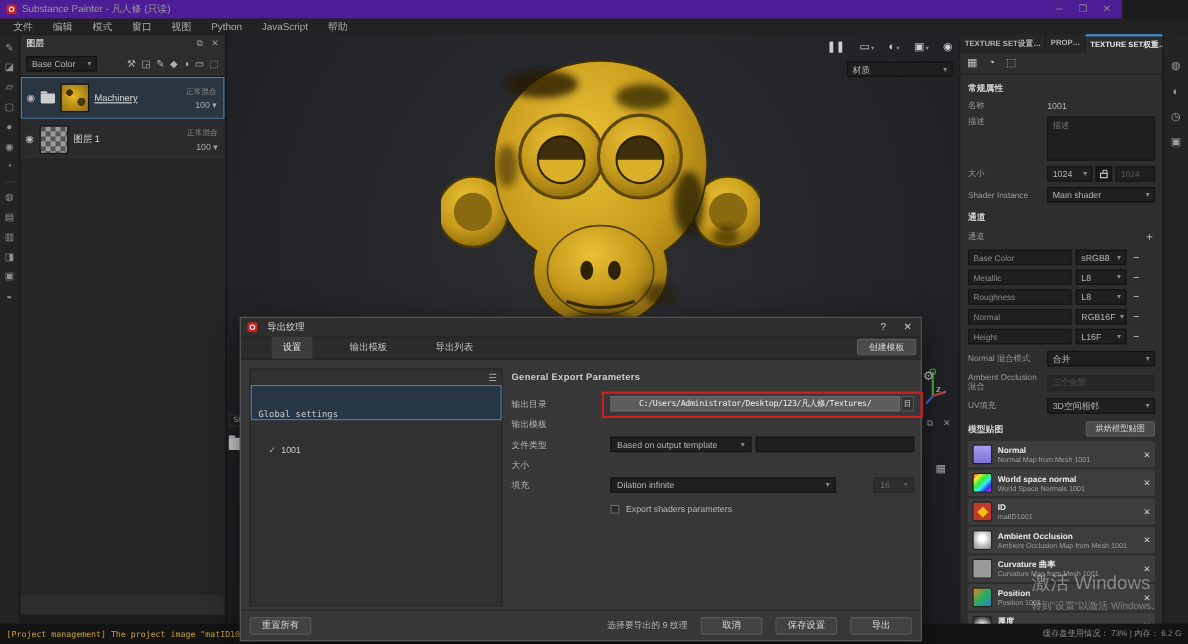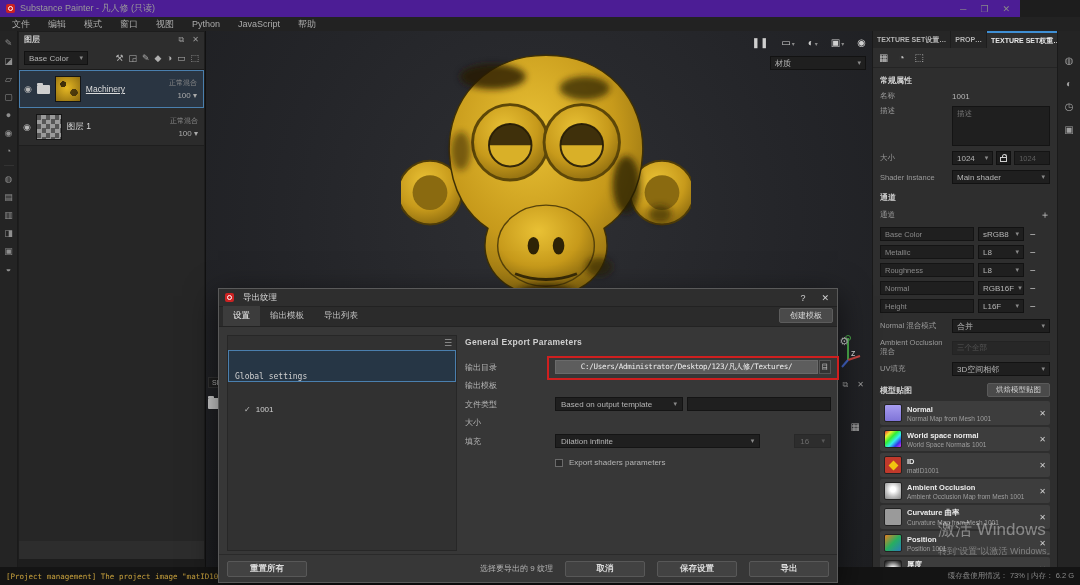--- a/index.html
+++ b/index.html
@@ -101,21 +101,21 @@
   
   .farstrip { position:absolute; left:1057px; top:31px; width:23px; height:536px; background:#242424; border-left:1px solid #1a1a1a; display:flex; flex-direction:column; align-items:center; gap:12px; padding-top:24px; z-index:4;}
   .farstrip .fi { font-size:10px; color:#9f9f9f; }
 
   
   .dialog { position:absolute; left:218px; top:288px; width:620px; height:295px; background:#373737; border:1px solid #5a5a5a; box-shadow:0 8px 30px rgba(0,0,0,.6); z-index:50;}
   .dtitle { height:18px; background:#2e2e2e; display:flex; align-items:center; padding:0 6px; border-bottom:1px solid #222;}
   .dtitle .t { font-size:8.5px; color:#dedede; margin-left:4px;}
   .dtitle .dico { margin-left:auto; display:flex; gap:16px; font-size:9px; color:#cfcfcf; padding-right:2px;}
   .dtabs { height:20px; background:#2b2b2b; display:flex; align-items:flex-end; padding:0 4px; border-bottom:1px solid #232323;}
-  .dtab { font-size:8.5px; color:#c5c5c5; padding:4px 10px; }
+  .dtab { font-size:8.5px; color:#c5c5c5; padding:4px 10px;margin-left:24px; }
   .dtab.active { background:#3c3c3c; color:#efefef; }
   .dtabs .mkbtn { margin-left:auto; margin-bottom:3px; background:#4a4a4a; border:1px solid #5c5c5c; font-size:8px; color:#d8d8d8; padding:1px 10px; border-radius:2px;}
   .dleft { position:absolute; left:8px; top:46px; width:230px; height:216px; background:#313131; border:1px solid #272727;}
   .dleft .lh { height:14px; display:flex; justify-content:flex-end; align-items:center; padding:0 4px; font-size:9px; color:#9f9f9f;}
   .ditem { height:32px; display:flex; align-items:flex-end; font-size:8px; color:#d0d0d0; padding:0 6px; gap:5px;}
   .ditem.sel { background:#263645; border:1px solid #4a7fae; font-family:"DejaVu Sans Mono",monospace;}
   .ditem .chk { font-size:8px; color:#bdbdbd;}
   .dright { position:absolute; left:246px; top:46px; width:366px; }
   .dhead { display:flex; align-items:center; margin-bottom:12px;}
   .dhead .h { font-size:8.5px; font-weight:bold; color:#cfcfcf; letter-spacing:.3px;}
@@ -126,21 +126,21 @@
   .browse { width:12px; height:14px; background:#333; border:1px solid #555; display:flex; align-items:center; justify-content:center; font-size:7px; color:#ccc; margin-left:1px;}
   .redbox { position:absolute; left:82px; top:-4px; width:292px; height:24px; border:2px solid #cf1f1f; pointer-events:none;}
   .dsel { background:#1f1f1f; border:1px solid #141414; height:14px; display:flex; align-items:center; padding:0 5px; font-size:8px; color:#b5b5b5; gap:4px;}
   .dsel .car { margin-left:auto; font-size:7px; color:#8a8a8a;}
   .dinput { background:#1f1f1f; border:1px solid #141414; height:14px; flex:1;}
   .dis { opacity:.4; }
   .cbox { width:8px; height:8px; border:1px solid #6a6a6a; background:#2a2a2a; margin-right:6px;}
   .cblabel { font-size:8px; color:#b5b5b5;}
   .dfooter { position:absolute; left:0; bottom:0; width:100%; height:28px; border-top:1px solid #2a2a2a; display:flex; align-items:center; padding:0 8px; gap:12px;}
   .dbtn { background:#424242; border:1px solid #585858; color:#dcdcdc; font-size:8.5px; height:16px; display:flex; align-items:center; justify-content:center; border-radius:2px;}
-  .dbtn.w { width:80px;font-weight:bold; }
+  .dbtn.w { width:56px; }
   .seltext { margin-left:auto; font-size:8px; color:#b5b5b5;}
 
   
   .statusbar { position:absolute; left:0; top:567px; width:1080px; height:18px; background:#141414; display:flex; align-items:center; padding:0 6px; z-index:10;}
   .log { font-family:"DejaVu Sans Mono",monospace; font-size:7.5px; color:#c9a23d; white-space:nowrap;}
   .sysinfo { margin-left:auto; font-size:7.5px; color:#8a8a8a; z-index:60; }
 
   
   .watermark { position:absolute; left:898px; top:518px; z-index:60; pointer-events:none; color:rgba(255,255,255,.40);margin-left:40px;}
   .watermark .w1 { font-size:17px; }

